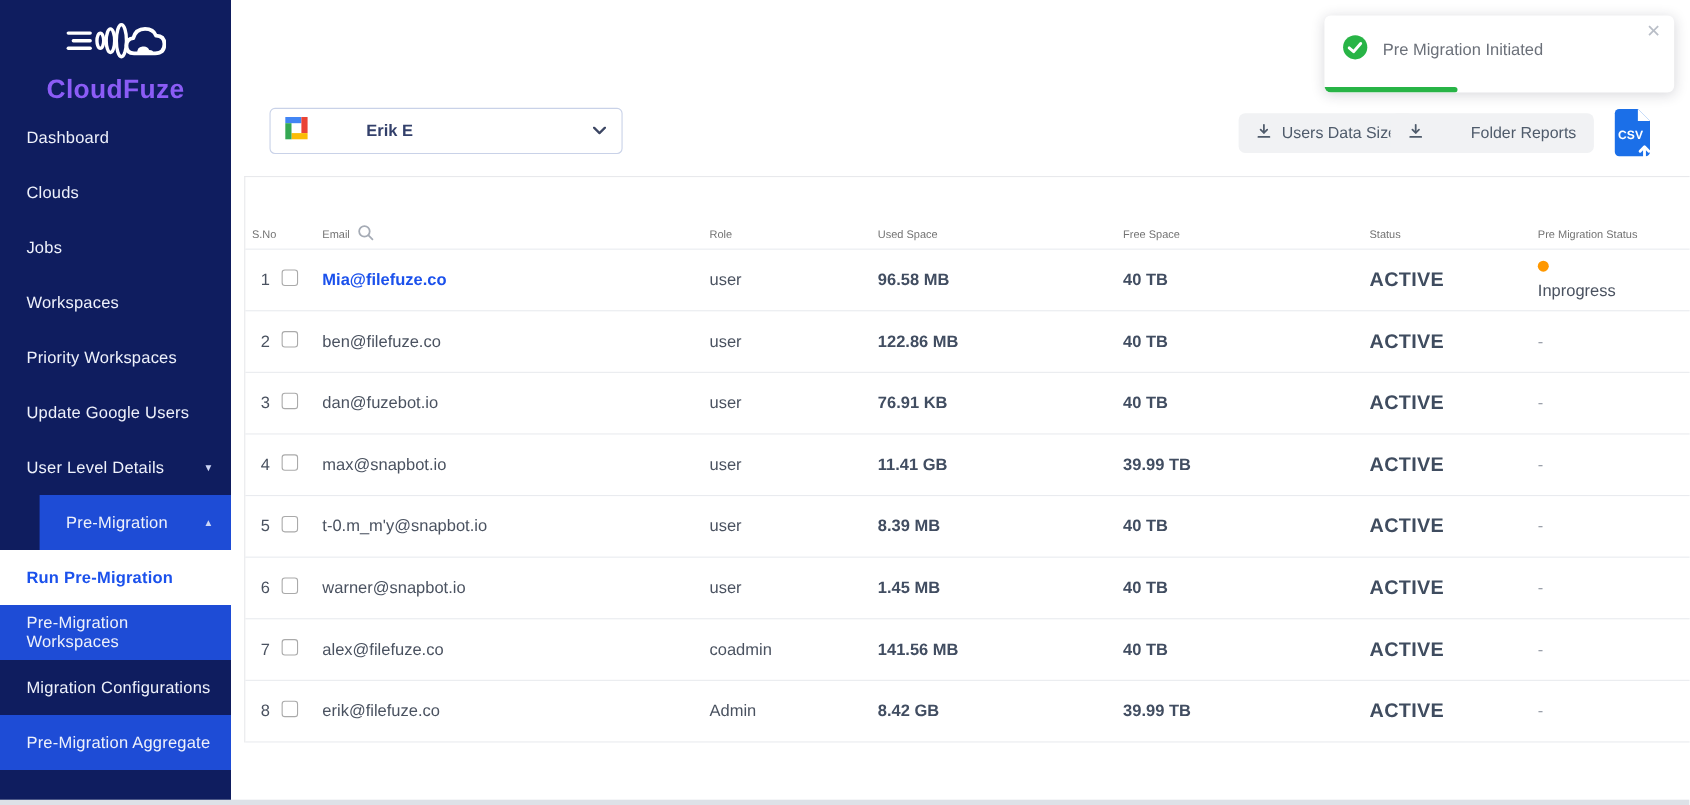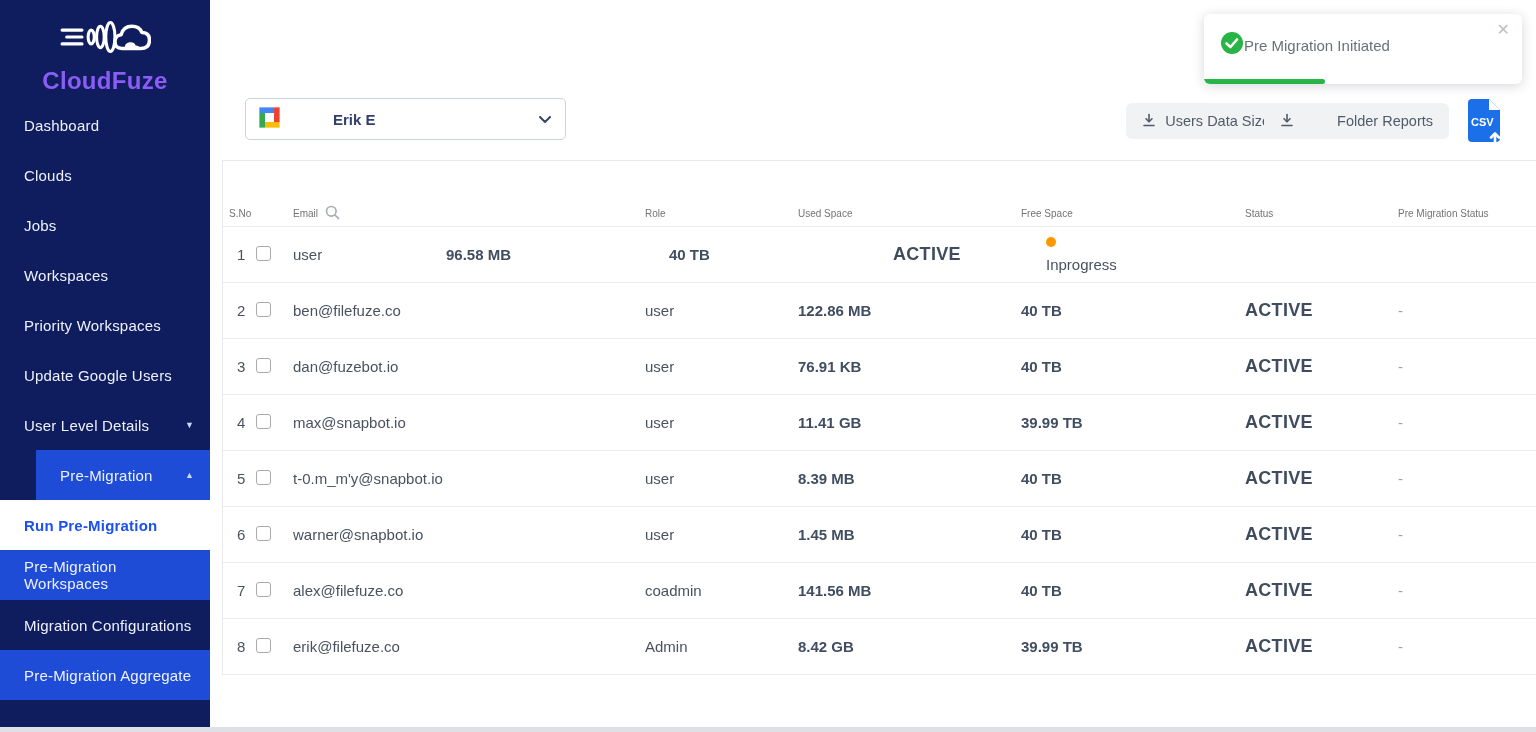--- a/index.html
+++ b/index.html
@@ -20,21 +20,21 @@
   .nav-item .chev { margin-left:auto; font-size:9px; color:#cdd6f5; }
   .nav-item.expanded { background:#1e4cd6;margin-left:36px; }
   .nav-item.sub { background:#1e4cd6; }
   .nav-item.active-sub { background:#ffffff; color:#1b51ec; font-weight:bold; }
 
   
   .toast { position:absolute; top:14px; right:14px; width:318px; height:70px;
            background:#fff; border-radius:6px; box-shadow:0 2px 12px rgba(40,40,60,.18);
            z-index:5; overflow:hidden; }
   .toast-row { display:flex; align-items:center; height:100%; padding:0 14px 8px 16px; }
-  .toast-msg { color:#6b7079; font-size:15px; }
+  .toast-msg { color:#6b7079; font-size:15px; margin-left:13px; }
   .toast-close { position:absolute; top:8px; right:12px; color:#b9bec7; font-size:16px;
                  cursor:pointer; line-height:1; }
   .toast-bar { position:absolute; bottom:0; left:0; height:5px; background:#28b446;
                border-radius:0 3px 3px 0; }
 
   
   .content { position:absolute; left:222px; top:0; width:1326px; height:732px; background:#fff; }
   .acct-dd { position:absolute; left:23px; top:98px; width:321px; height:42px;
              border:1px solid #c9d2e8; border-radius:5px; display:flex; align-items:center;
              padding:0 14px 0 10px; cursor:pointer; background:#fff; }
@@ -258,20 +258,21 @@
       <div class="th c-role">Role</div>
       <div class="th c-used">Used Space</div>
       <div class="th c-free">Free Space</div>
       <div class="th c-status">Status</div>
       <div class="th c-premig">Pre Migration Status</div>
     </div>
     <div>
   <div class="tr row">
     <div class="td c-sno">1</div>
     <div class="td c-check"><input type="checkbox" style=""></div>
+    <div class="td c-email email-link">Mia@filefuze.co</div>
     <div class="td c-role">user</div>
     <div class="td c-used">96.58 MB</div>
     <div class="td c-free">40 TB</div>
     <div class="td c-status"><span class="status-txt">ACTIVE</span></div>
     <div class="td c-premig pm-flex">
             <span class="dot"></span>
             <span>Inprogress</span>
           </div>
   </div>
 

